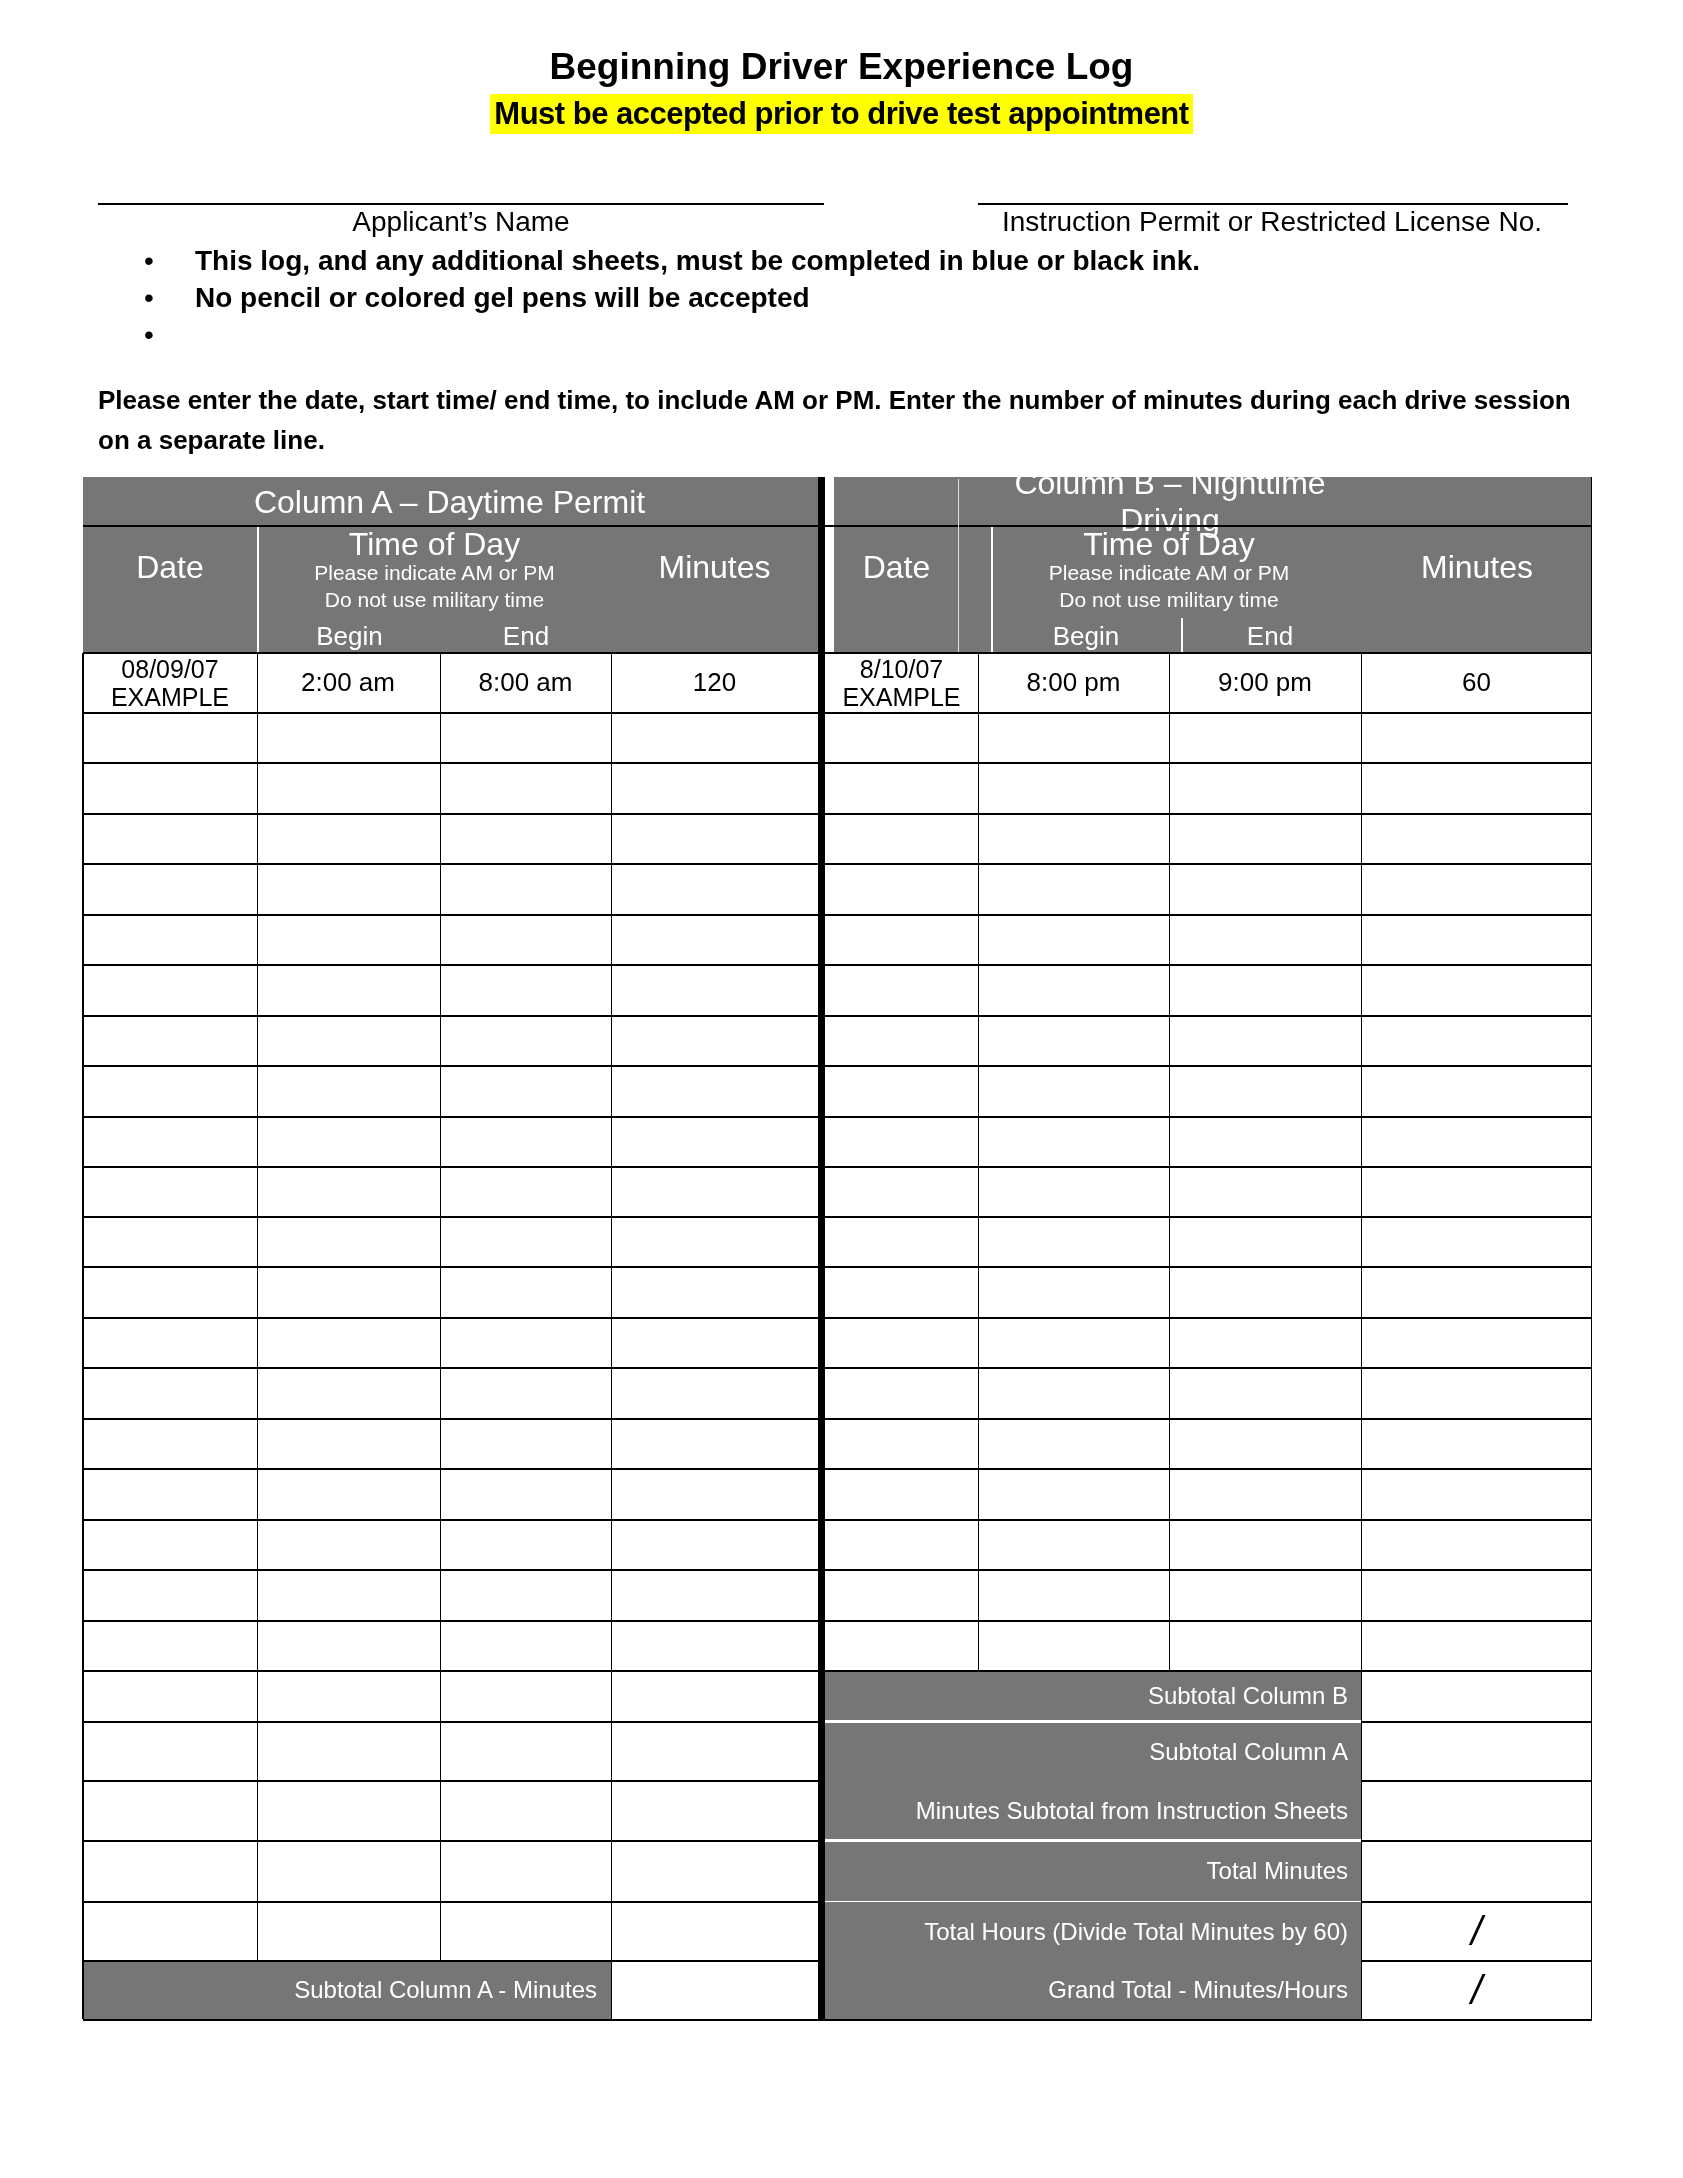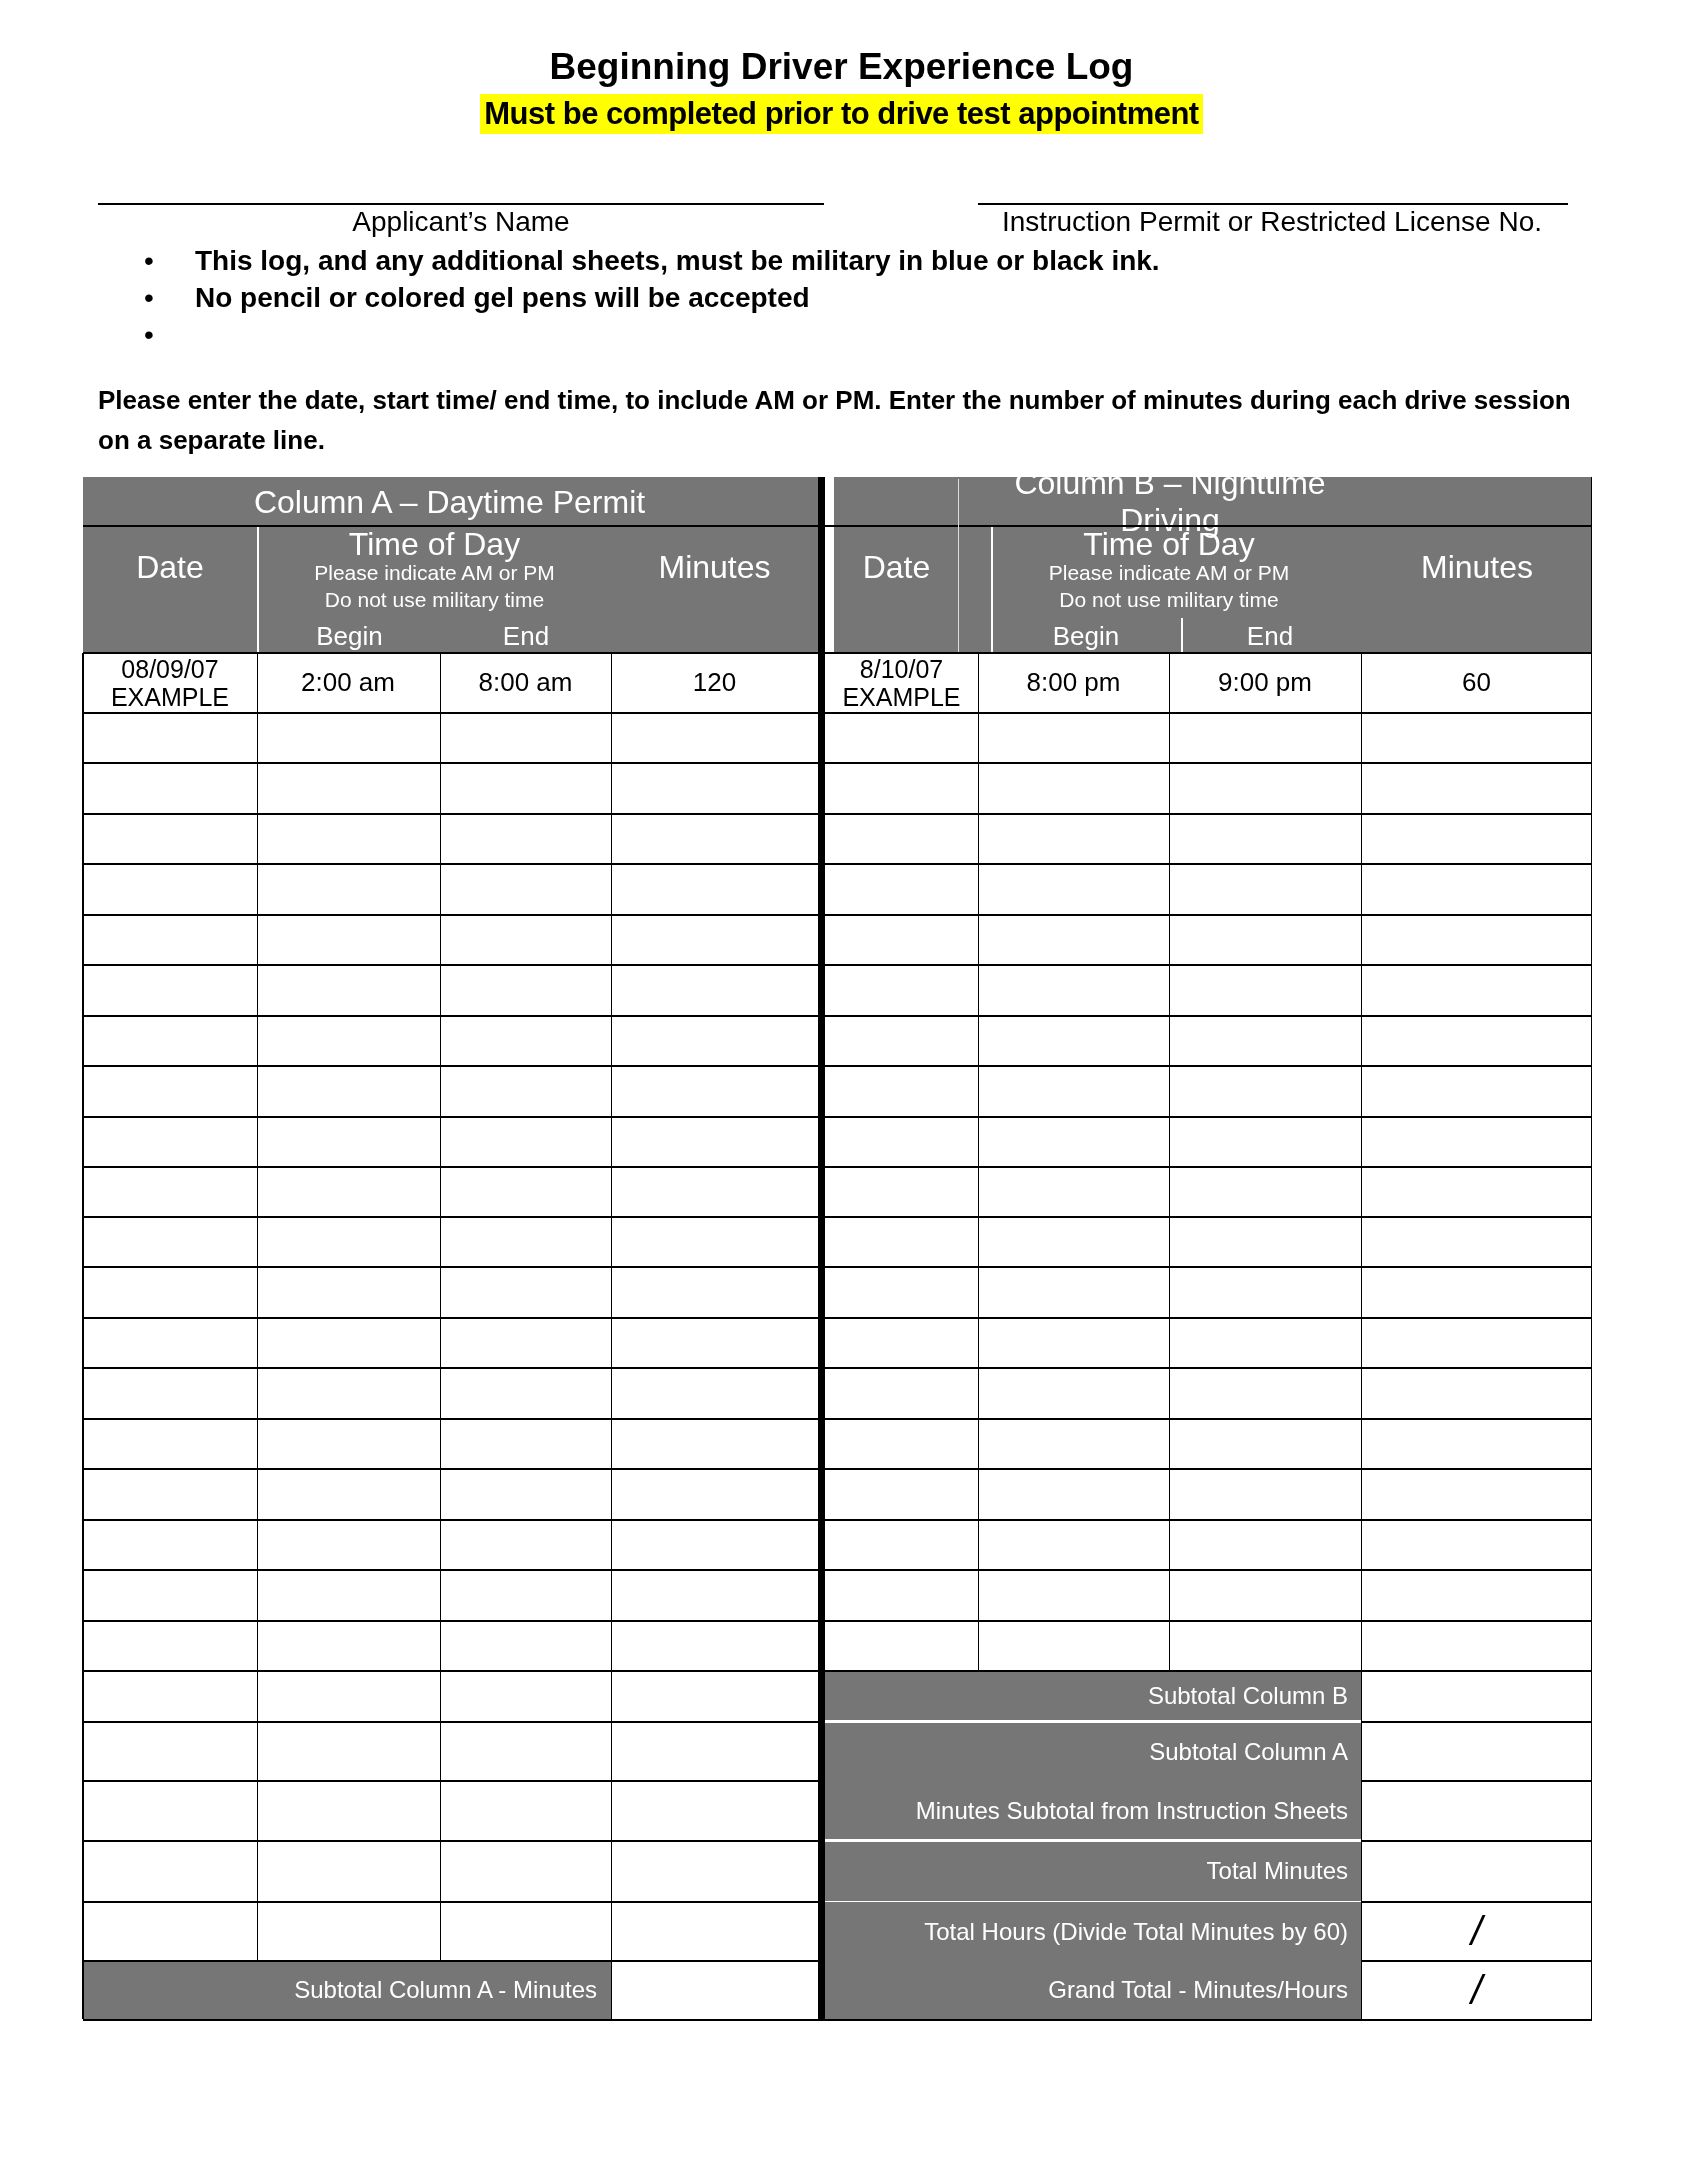--- a/index.html
+++ b/index.html
@@ -28,33 +28,33 @@
   .sum-label { display: flex; align-items: center; justify-content: flex-end; padding-right: 14px; font-size: 24px; }
   .white-sep { position: absolute; height: 3px; background: #fff; }
   .slash { font-size: 40px; font-style: italic; }
   input.cell-input { position: absolute; inset: 0; width: 100%; height: 100%; border: none; background: transparent; box-sizing: border-box; font-family: "Liberation Sans", sans-serif; font-size: 24px; text-align: center; outline: none; }
 </style>
 </head>
 <body>
 
 <div class="abs title">Beginning Driver Experience Log</div>
 <div class="abs subtitle-wrap">
-  <span class="subtitle">Must be completed prior to drive test appointment</span>
+  <span class="subtitle">Must be accepted prior to drive test appointment</span>
 </div>
 
 <div class="abs sig-line" style="left:98px; top:203px; width:726px;"></div>
 <input class="abs" style="left: 98px; top: 168px; width: 726px; height: 34px; border: none; background: transparent; font-size: 24px; font-family: &quot;Liberation Sans&quot;, sans-serif; outline: none;" value="">
 <div class="abs sig-label" style="left:98px; top:206px; width:726px;">Applicant’s Name</div>
 
 <div class="abs sig-line" style="left:978px; top:203px; width:590px;"></div>
 <input class="abs" style="left: 978px; top: 168px; width: 590px; height: 34px; border: none; background: transparent; font-size: 24px; font-family: &quot;Liberation Sans&quot;, sans-serif; outline: none;" value="">
 <div class="abs sig-label" style="left:960px; top:206px; width:624px;">Instruction Permit or Restricted License No.</div>
 
 <ul class="abs bullets">
-  <li><span class="dot">•</span><span>This log, and any additional sheets, must be military in blue or black ink.</span></li>
+  <li><span class="dot">•</span><span>This log, and any additional sheets, must be completed in blue or black ink.</span></li>
   <li><span class="dot">•</span><span>No pencil or colored gel pens will be accepted</span></li>
   <li><span class="dot">•</span></li>
 </ul>
 
 <div class="abs instructions">Please enter the date, start time/ end time, to include AM or PM. Enter the number of minutes during each drive session on a separate line.</div>
 
 <div id="log-table">
 
   <div class="cell gray" style="left:83px; top:477px; width:735px; height:176px;"></div>
   <div class="cell ctr hdr-big" style="left:83px; top:479px; width:733px; height:46px; color:#fff;">Column A – Daytime Permit</div>

